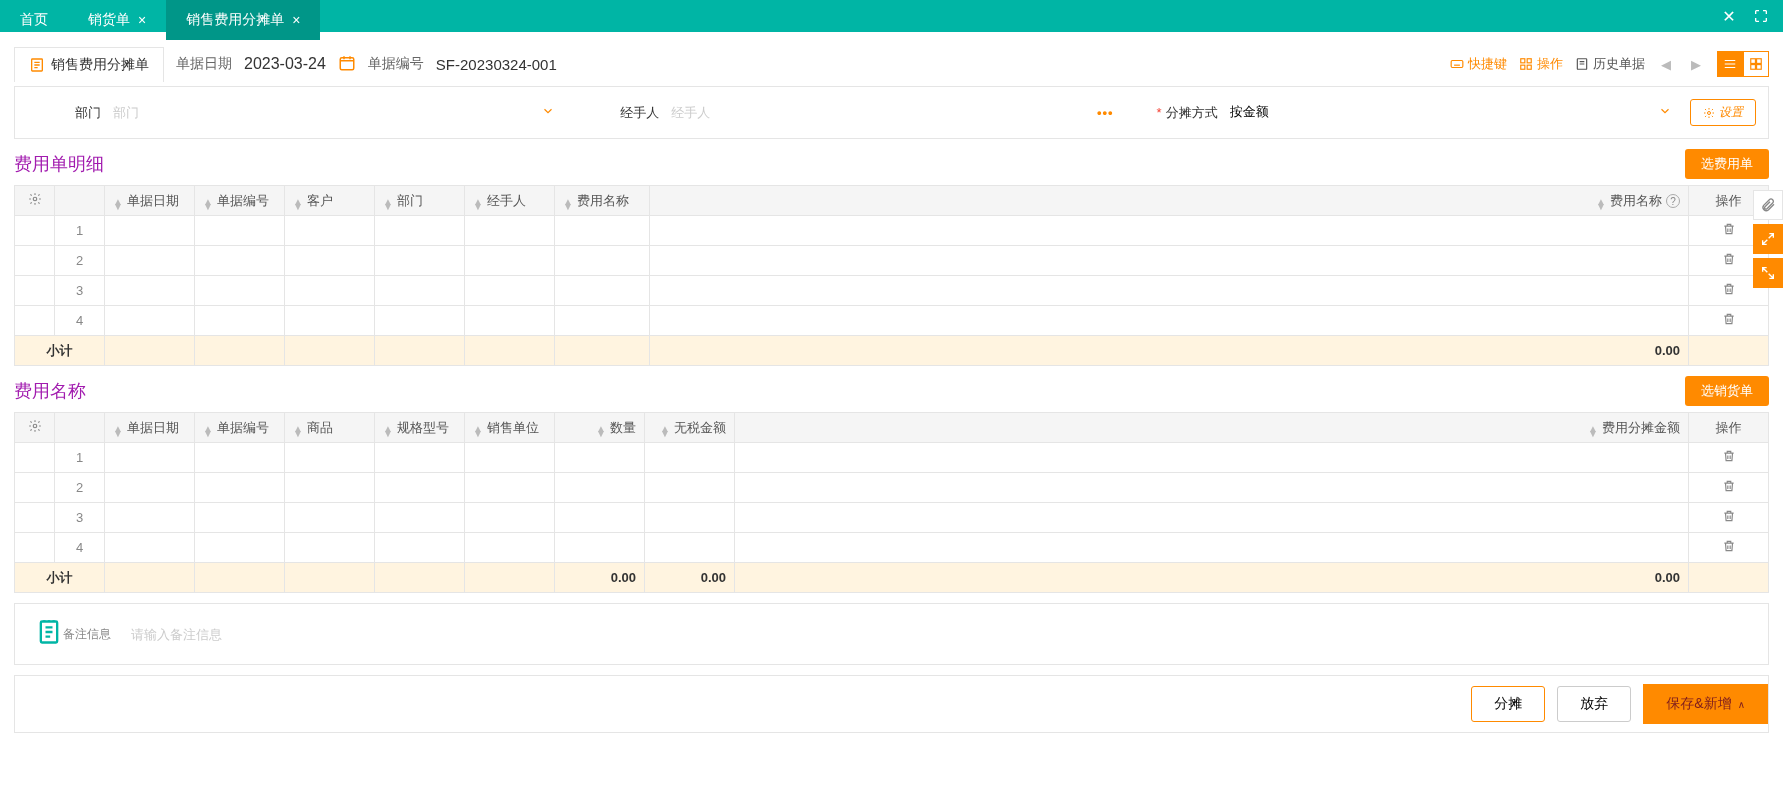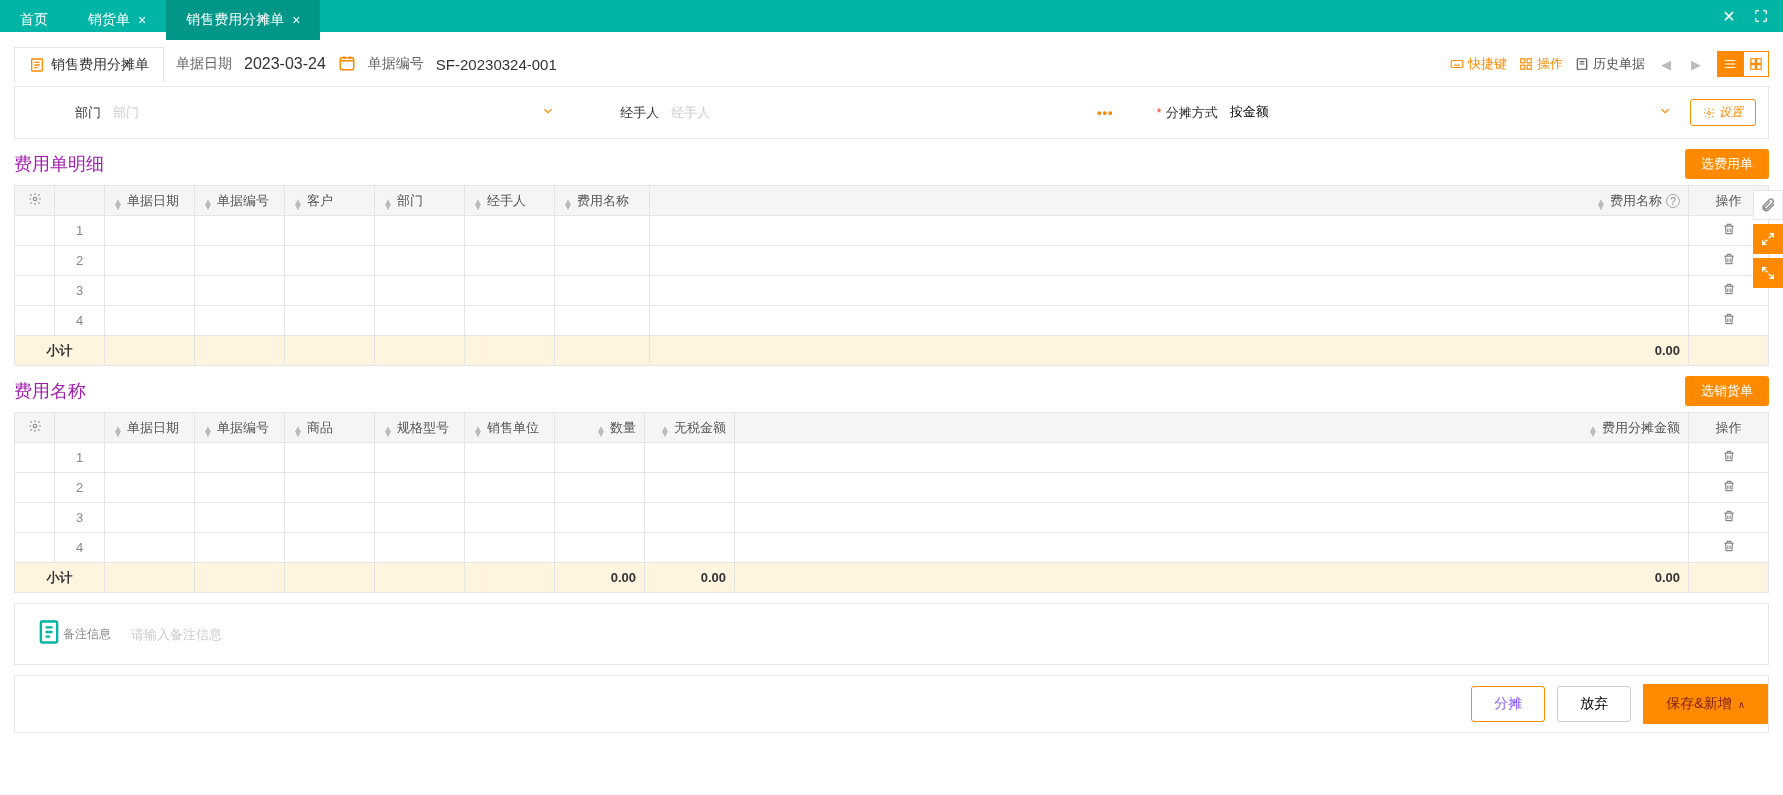--- a/index.html
+++ b/index.html
@@ -79,21 +79,21 @@
   .remarks-left svg { color: #00b5a5; margin-bottom: 4px; }
   .remarks-input { flex: 1; border: none; outline: none; resize: none; font-size: 13px; padding: 6px 0; }
   .remarks-input::placeholder { color: #ccc; }
   
   .footer-bar {
     margin: 10px 14px 0 14px; border: 1px solid #e5e5e5; background: #fff; display: flex; align-items: center; justify-content: flex-end; padding: 8px 0 8px 14px; gap: 12px;
   }
   .btn {
     padding: 8px 22px; border-radius: 3px; cursor: pointer; font-size: 14px; border: 1px solid #ccc; background: #fff;
   }
-  .btn.primary-outline { border-color: #ff8a00; color: #8b5cf6; }
+  .btn.primary-outline { border-color: #ff8a00; color: #000000; }
   .btn.orange { background: #ff8a00; color: #7f1d1d; border-color: #ff8a00; display: inline-flex; align-items: center; gap: 6px; border-radius: 0; padding: 10px 22px; }
   .btn.orange .up { font-size: 10px; }
   
   .side-rail {
     position: fixed; right: 0; top: 190px; display: flex; flex-direction: column; gap: 4px;
   }
   .rail-btn {
     width: 30px; height: 30px; background: #fff; border: 1px solid #e5e5e5; display: flex; align-items: center; justify-content: center; color: #888; cursor: pointer;
   }
   .rail-btn.orange { background: #ff8a00; border-color: #ff8a00; color: #fff; } .w90 { width: 90px; } .w95 { width: 95px; }

